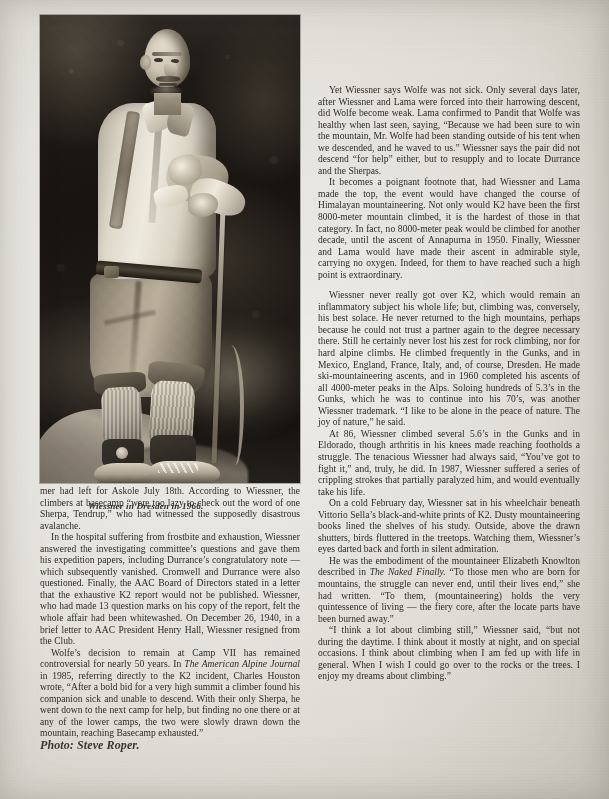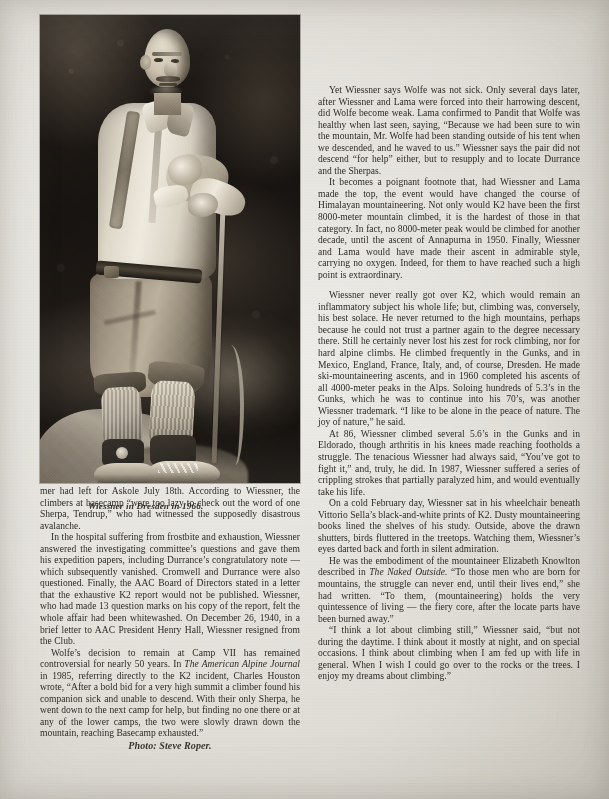--- a/index.html
+++ b/index.html
@@ -378,24 +378,24 @@
     width: 260px;
   }
   #right-text {
     position: absolute;
     left: 318px;
     top: 84px;
     width: 262px;
   }
   .credit {
     margin-top: 1px;
-    font-size: 10px;
+    font-size: 12px;
     font-style: italic;
     font-weight: bold;
-    text-align: center;
+    text-align: left;
     color: #3a3631;
     letter-spacing: .1px;
   }
   .it { font-style: italic; }
 
   
   #edge-shadow {
     position: absolute;
     inset: 0;
     z-index: 5;
@@ -479,21 +479,21 @@
       <div class="credit">Photo: Steve Roper.</div>
     </div>
 
     <div id="right-text" class="body-text">
       <div id="right-paras">
           <p>Yet Wiessner says Wolfe was not sick. Only several days later, after Wiessner and Lama were forced into their harrowing descent, did Wolfe become weak. Lama confirmed to Pandit that Wolfe was healthy when last seen, saying, “Because we had been sure to win the mountain, Mr. Wolfe had been standing outside of his tent when we descended, and he waved to us.” Wiessner says the pair did not descend “for help” either, but to resupply and to locate Durrance and the Sherpas.</p>
           <p>It becomes a poignant footnote that, had Wiessner and Lama made the top, the event would have changed the course of Himalayan mountaineering. Not only would K2 have been the first 8000-meter mountain climbed, it is the hardest of those in that category. In fact, no 8000-meter peak would be climbed for another decade, until the ascent of Annapurna in 1950. Finally, Wiessner and Lama would have made their ascent in admirable style, carrying no oxygen. Indeed, for them to have reached such a high point is extraordinary.</p>
           <p class="gap-before">Wiessner never really got over K2, which would remain an inflammatory subject his whole life; but, climbing was, conversely, his best solace. He never returned to the high mountains, perhaps because he could not trust a partner again to the degree necessary there. Still he certainly never lost his zest for rock climbing, nor for hard alpine climbs. He climbed frequently in the Gunks, and in Mexico, England, France, Italy, and, of course, Dresden. He made ski-mountaineering ascents, and in 1960 completed his ascents of all 4000-meter peaks in the Alps. Soloing hundreds of 5.3’s in the Gunks, which he was to continue into his 70’s, was another Wiessner trademark. “I like to be alone in the peace of nature. The joy of nature,” he said.</p>
           <p>At 86, Wiessner climbed several 5.6’s in the Gunks and in Eldorado, though arthritis in his knees made reaching footholds a struggle. The tenacious Wiessner had always said, “You’ve got to fight it,” and, truly, he did. In 1987, Wiessner suffered a series of crippling strokes that partially paralyzed him, and would eventually take his life.</p>
           <p>On a cold February day, Wiessner sat in his wheelchair beneath Vittorio Sella’s black-and-white prints of K2. Dusty mountaineering books lined the shelves of his study. Outside, above the drawn shutters, birds fluttered in the treetops. Watching them, Wiessner’s eyes darted back and forth in silent admiration.</p>
-          <p><span>He was the embodiment of the mountaineer Elizabeth Knowlton described in </span><span class="it">The Naked Outside.</span><span> “To those men who are born for mountains, the struggle can never end, until their lives end,” she had written. “To them, (mountaineering) holds the very quintessence of living — the fiery core, after the locate parts have been burned away.”</span></p>
+          <p><span>He was the embodiment of the mountaineer Elizabeth Knowlton described in </span><span class="it">The Naked Finally.</span><span> “To those men who are born for mountains, the struggle can never end, until their lives end,” she had written. “To them, (mountaineering) holds the very quintessence of living — the fiery core, after the locate parts have been burned away.”</span></p>
           <p>“I think a lot about climbing still,” Wiessner said, “but not during the daytime. I think about it mostly at night, and on special occasions. I think about climbing when I am fed up with life in general. When I wish I could go over to the rocks or the trees. I enjoy my dreams about climbing.”</p>
         </div>
     </div>
 
   </div>
 
   <div id="edge-shadow"></div>
 </div>
 
 </body></html>

